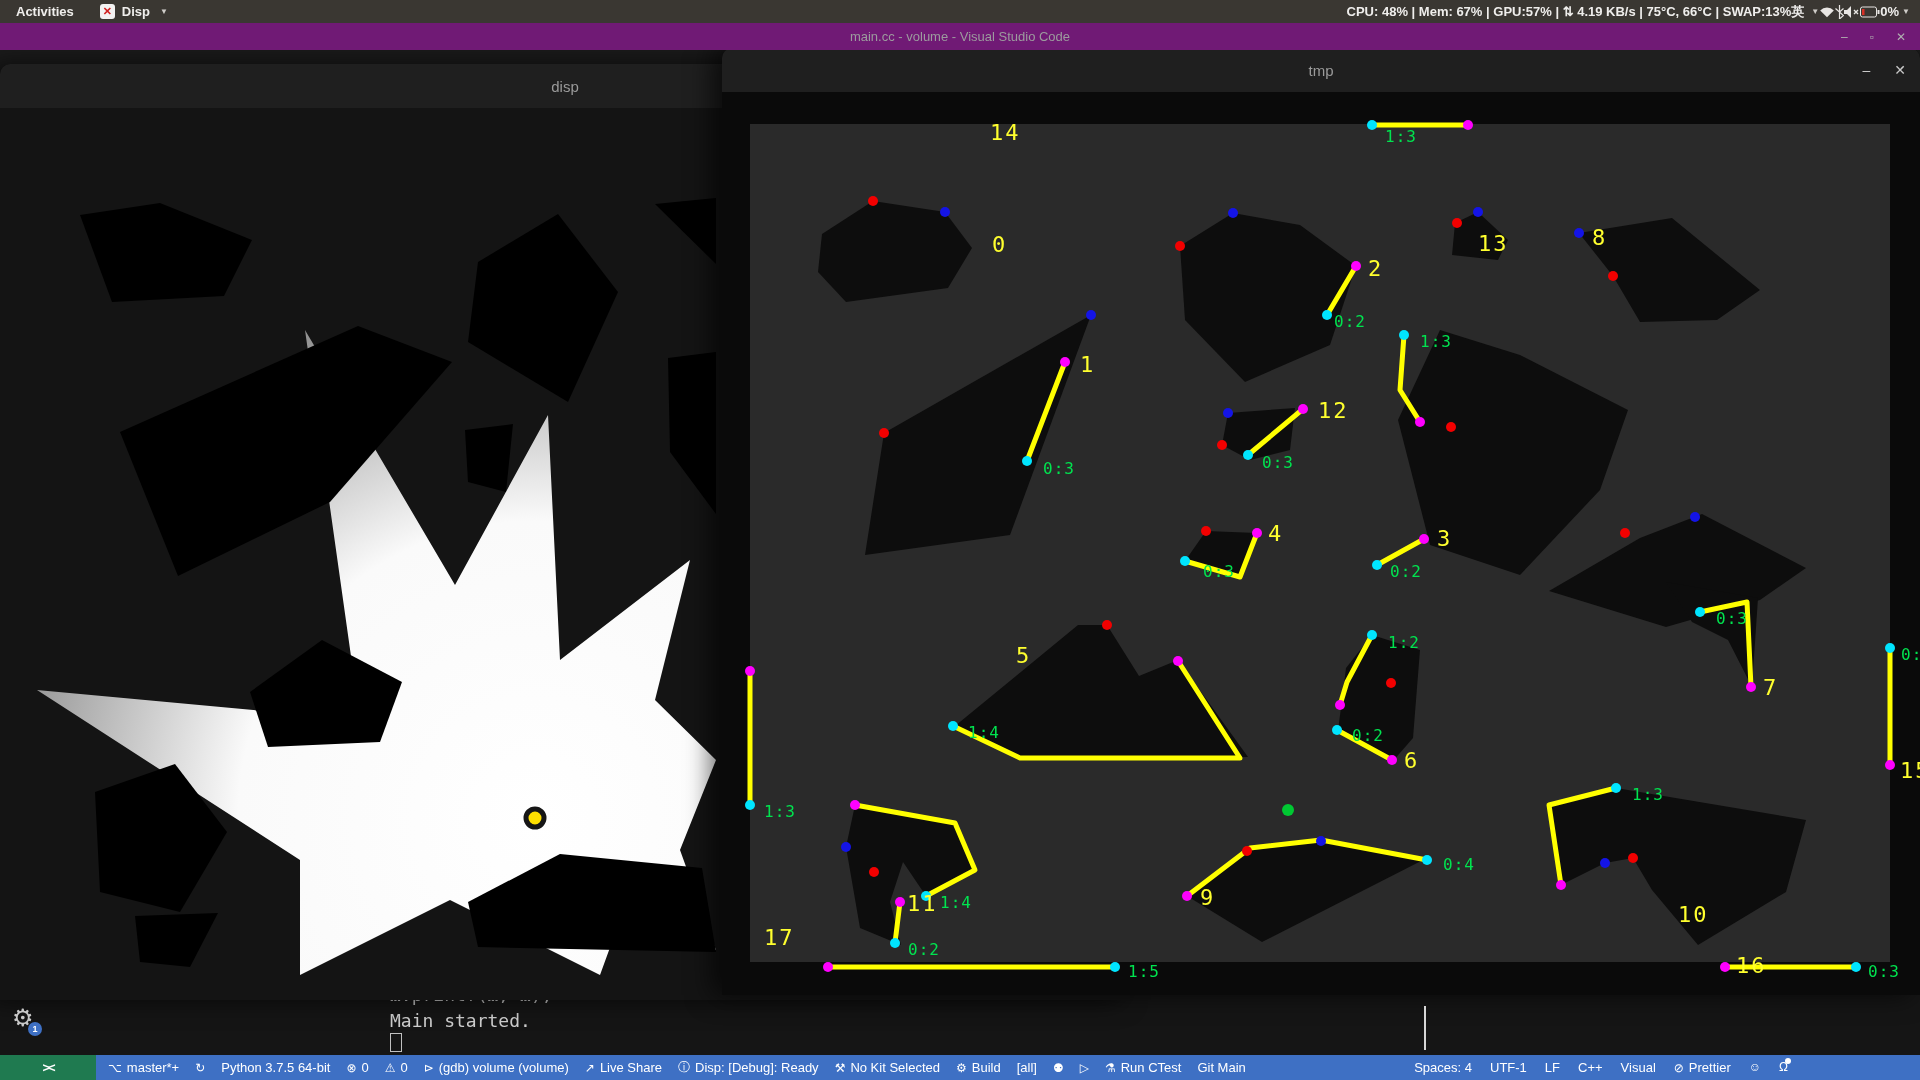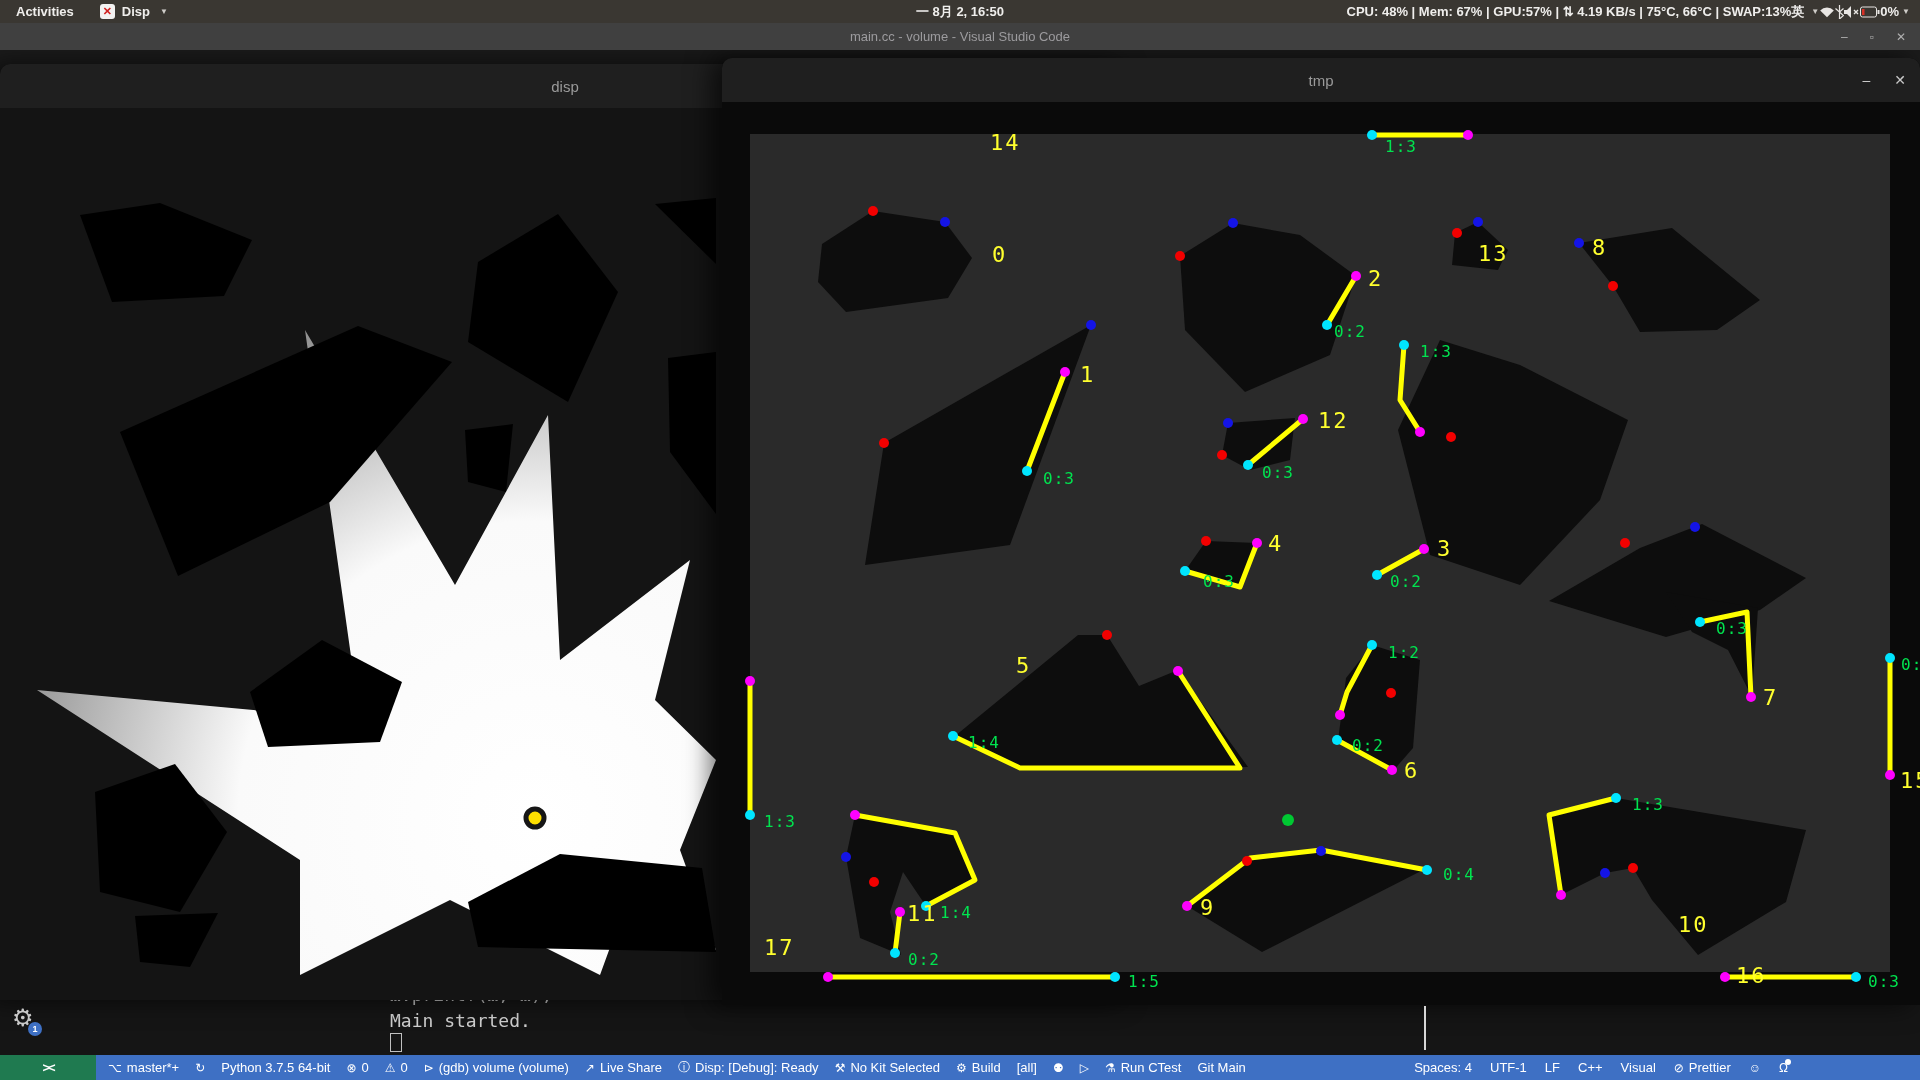--- a/index.html
+++ b/index.html
@@ -11,74 +11,73 @@
   #app-btn{display:flex;align-items:center;gap:7px;}
   #app-icon{width:15px;height:15px;background:#f2f2f2;border-radius:3px;color:#cf2020;font-size:11px;
     font-weight:700;display:flex;align-items:center;justify-content:center;line-height:1;}
   .caret{font-size:8px;color:#cfcdc9;margin-left:3px;}
   #gnome-clock{position:absolute;left:0;right:0;text-align:center;pointer-events:none;}
   #gnome-right{margin-left:auto;display:flex;align-items:center;gap:0;padding-right:10px;}
   #sys-stats{font-weight:700;}
   #lang-ind{display:flex;align-items:center;gap:4px;}
   .tray-ico{display:flex;align-items:center;}
   
-  #vsc-titlebar{position:absolute;left:0;top:23px;width:1920px;height:27px;background:#404040;color:#9c9b9e;
+  #vsc-titlebar{position:absolute;left:0;top:23px;width:1920px;height:27px;background:#701a75;color:#9c9b9e;
     font-size:13px;display:flex;align-items:center;justify-content:center;z-index:5;}
   #vsc-controls{position:absolute;right:14px;top:0;height:27px;display:flex;gap:22px;align-items:center;
     color:#b0b0b0;font-size:12px;}
   
   .app-window{position:absolute;background:#0a0a0a;border-radius:10px 10px 0 0;
     box-shadow:-10px 0 26px rgba(0,0,0,.65);}
   .win-titlebar{height:44px;background:#1f1f1f;border-radius:10px 10px 0 0;display:flex;align-items:center;
     justify-content:center;color:#9a9a9a;font-size:15px;position:relative;}
   .win-controls{position:absolute;right:14px;top:0;height:44px;display:flex;gap:24px;align-items:center;
     color:#c9c9c9;font-size:14px;}
   .win-content{position:absolute;left:0;right:0;top:44px;bottom:0;overflow:hidden;text-align:right;}
   .win-content svg{position:absolute;left:0;top:0;width:100%;height:100%;}
   #disp-window{left:0;top:64px;width:1130px;height:936px;z-index:1;}
-  #tmp-window{left:722px;top:58px;width:1198px;height:947px;z-index:2;}
+  #tmp-window{left:722px;top:48px;width:1198px;height:947px;z-index:2;}
   .lab-y{fill:#ffff2e;font-family:"DejaVu Sans Mono",monospace;font-size:22px;letter-spacing:2px;}
   .lab-g{fill:#00e34f;font-family:"DejaVu Sans Mono",monospace;font-size:16px;letter-spacing:1px;}
   
   #terminal{position:absolute;left:0;top:990px;width:1920px;height:65px;background:#151515;z-index:0;
     font-family:"DejaVu Sans Mono",monospace;color:#cfcfcf;font-size:18px;overflow:hidden;}
   #term-lines{position:absolute;left:390px;top:0;}
   #term-line-clipped{position:absolute;top:-6px;left:0;color:#bdbdbd;white-space:pre;}
   #term-line-main{position:absolute;top:20px;left:0;white-space:pre;}
   #term-cursor{position:absolute;top:43px;left:0;width:10px;height:17px;border:1px solid #c0c0c0;}
   #panel-divider{position:absolute;left:1424px;top:1006px;width:2px;height:44px;background:#d6d6d6;z-index:3;}
   #gear-wrap{position:absolute;left:12px;top:1004px;z-index:3;color:#c8c8c8;font-size:24px;}
   #gear-badge{position:absolute;left:16px;top:18px;width:14px;height:14px;border-radius:50%;background:#3e70c4;
     color:#fff;font-size:9px;font-weight:700;display:flex;align-items:center;justify-content:center;
     font-family:"Liberation Sans",sans-serif;}
   
   #statusbar{position:absolute;left:0;top:1055px;width:1920px;height:25px;background:#3e70c4;z-index:30;
     display:flex;align-items:center;color:#fff;font-size:13px;}
   #remote-ind{width:96px;height:25px;background:#1f7a50;display:flex;align-items:center;justify-content:center;
     font-weight:700;letter-spacing:-2px;}
   #sb-left{display:flex;align-items:center;gap:16px;padding-left:12px;}
-  #sb-right{margin-left:auto;display:flex;align-items:center;gap:18px;padding-right:132px;}
+  #sb-right{margin-left:auto;display:flex;align-items:flex-start;gap:18px;padding-right:132px;}
   .sb-item{display:flex;align-items:center;gap:5px;white-space:nowrap;}
   .sb-ico{font-size:12px;}
   .bell-wrap{position:relative;}
   .bell-dot{position:absolute;right:-3px;top:-2px;width:6px;height:6px;border-radius:50%;background:#fff;}
 </style>
 </head>
 <body>
 
 <div id="gnome-bar">
   <div id="gnome-left">
     <span>Activities</span>
     <span id="app-btn">
       <span id="app-icon">✕</span>
       <span>Disp</span>
       <span class="caret">▼</span>
     </span>
   </div>
-  <div id="gnome-clock">一 8月 2, 16:50</div>
   <div id="gnome-right">
     <span id="sys-stats">CPU: 48%  |  Mem: 67%  |  GPU:57%  |  ⇅  4.19 KB/s  |  75°C, 66°C  |  SWAP:13%</span>
     <span id="lang-ind">
       <span>英</span>
       <span class="caret">▼</span>
     </span>
     <span class="tray-ico">
       <svg width="16" height="14" viewBox="0 0 16 14">
           <path d="M8 12.2 1.2 5.4a9.6 9.6 0 0 1 13.6 0Z" fill="#e8e6e3"></path>
         </svg>

